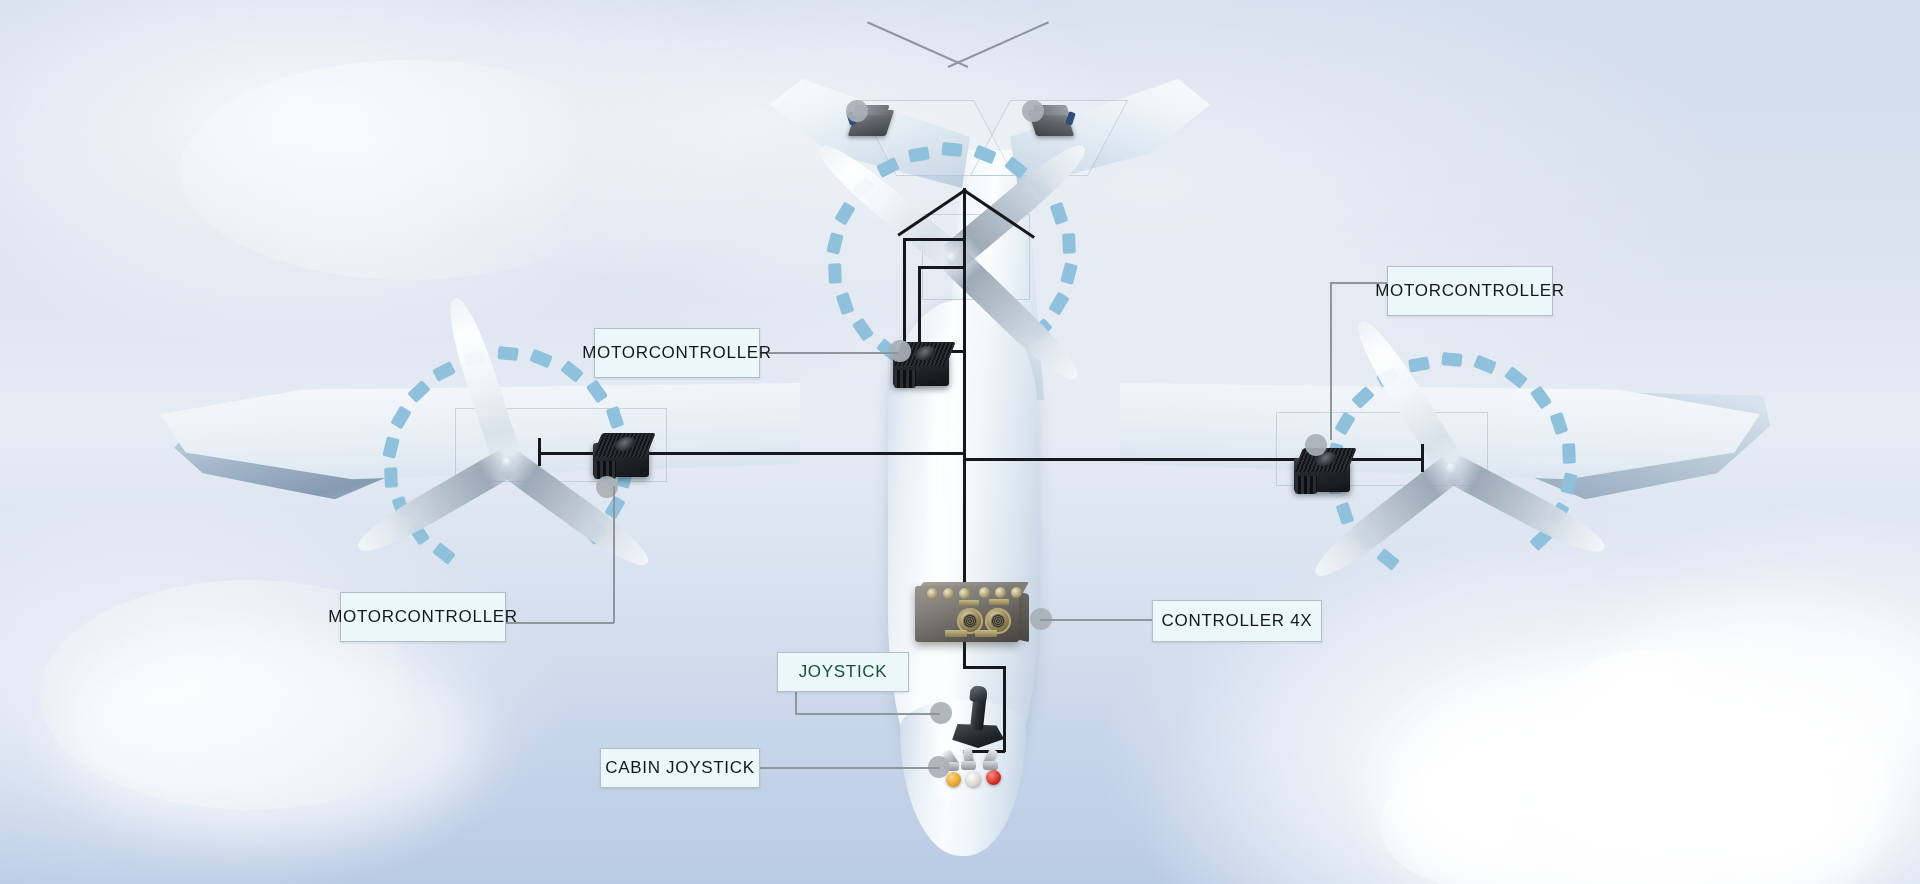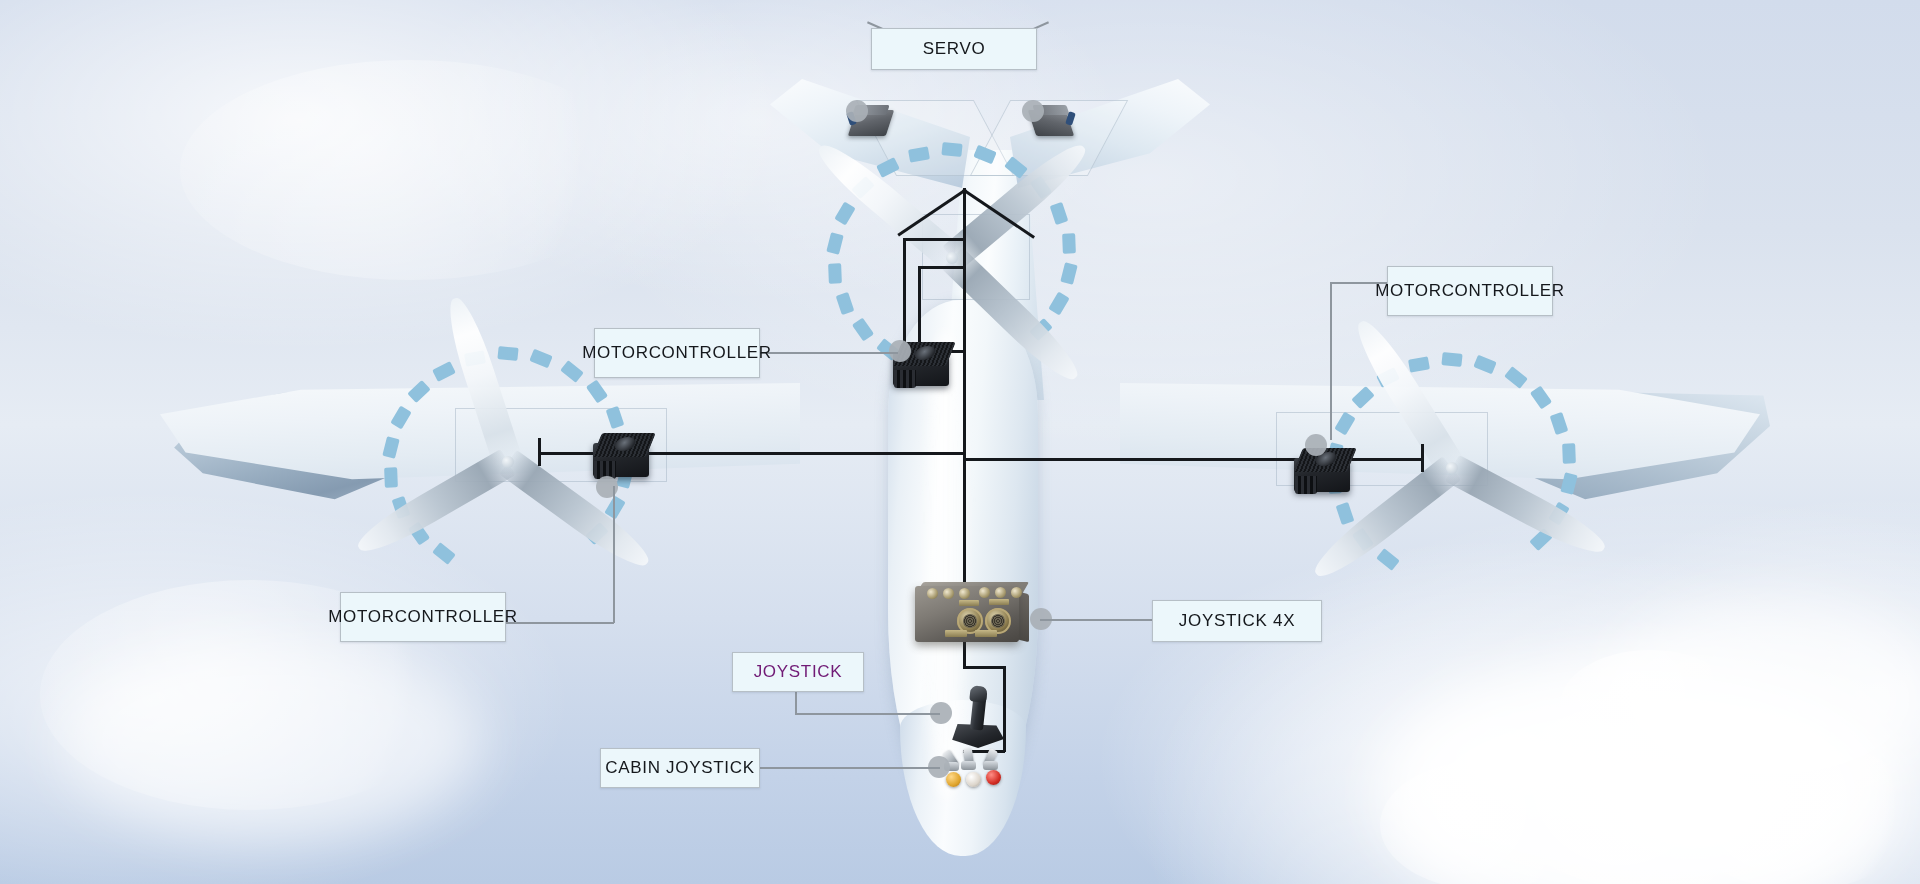--- a/index.html
+++ b/index.html
@@ -412,38 +412,35 @@
     <div class="lline v" style="left:613px;top:486px;height:137px;"></div>
 
     <div class="lline h" style="left:1040px;top:619px;width:114px;"></div>
 
     <div class="lline v" style="left:795px;top:690px;height:24px;"></div>
     <div class="lline h" style="left:795px;top:713px;width:145px;"></div>
 
     <div class="lline h" style="left:758px;top:767px;width:182px;"></div>
   </div>
 
-  <div class="label" id="lbl-servo" style="left: 871px; top: 28px; width: 164px; height: 40px; background: rgb(236, 247, 251); border-color: rgb(182, 191, 198); color: rgb(21, 24, 28);">
-      <span style="display: block;">SERVO</span>
-    </div>
   <div class="label" id="lbl-mc-rear" style="left: 594px; top: 328px; width: 164px; height: 48px; background: rgb(236, 247, 251); border-color: rgb(182, 191, 198); color: rgb(21, 24, 28);">
       <span style="display: block;">MOTOR</span>
       <span style="display: block;">CONTROLLER</span>
     </div>
   <div class="label" id="lbl-mc-right" style="left: 1387px; top: 266px; width: 164px; height: 48px; background: rgb(236, 247, 251); border-color: rgb(182, 191, 198); color: rgb(21, 24, 28);">
       <span style="display: block;">MOTOR</span>
       <span style="display: block;">CONTROLLER</span>
     </div>
   <div class="label" id="lbl-mc-left" style="left: 340px; top: 592px; width: 164px; height: 48px; background: rgb(236, 247, 251); border-color: rgb(182, 191, 198); color: rgb(21, 24, 28);">
       <span style="display: block;">MOTOR</span>
       <span style="display: block;">CONTROLLER</span>
     </div>
   <div class="label" id="lbl-autopilot" style="left: 1152px; top: 600px; width: 168px; height: 40px; background: rgb(236, 247, 251); border-color: rgb(182, 191, 198); color: rgb(21, 24, 28);">
-      <span style="display: block;">JOYSTICK 4X</span>
-    </div>
-  <div class="label" id="lbl-joystick" style="left: 732px; top: 652px; width: 130px; height: 38px; background: rgb(236, 247, 251); border-color: rgb(182, 191, 198); color: #701a75; text-align: center;">
+      <span style="display: block;">CONTROLLER 4X</span>
+    </div>
+  <div class="label" id="lbl-joystick" style="left: 777px; top: 652px; width: 130px; height: 38px; background: rgb(236, 247, 251); border-color: rgb(182, 191, 198); color: #14532d; text-align: center;">
       <span style="display: block;">JOYSTICK</span>
     </div>
   <div class="label" id="lbl-cabin" style="left: 600px; top: 748px; width: 158px; height: 38px; background: rgb(236, 247, 251); border-color: rgb(182, 191, 198); color: rgb(21, 24, 28);">
       <span style="display: block;">CABIN JOYSTICK</span>
     </div>
 
 </div>
 
 </body></html>

